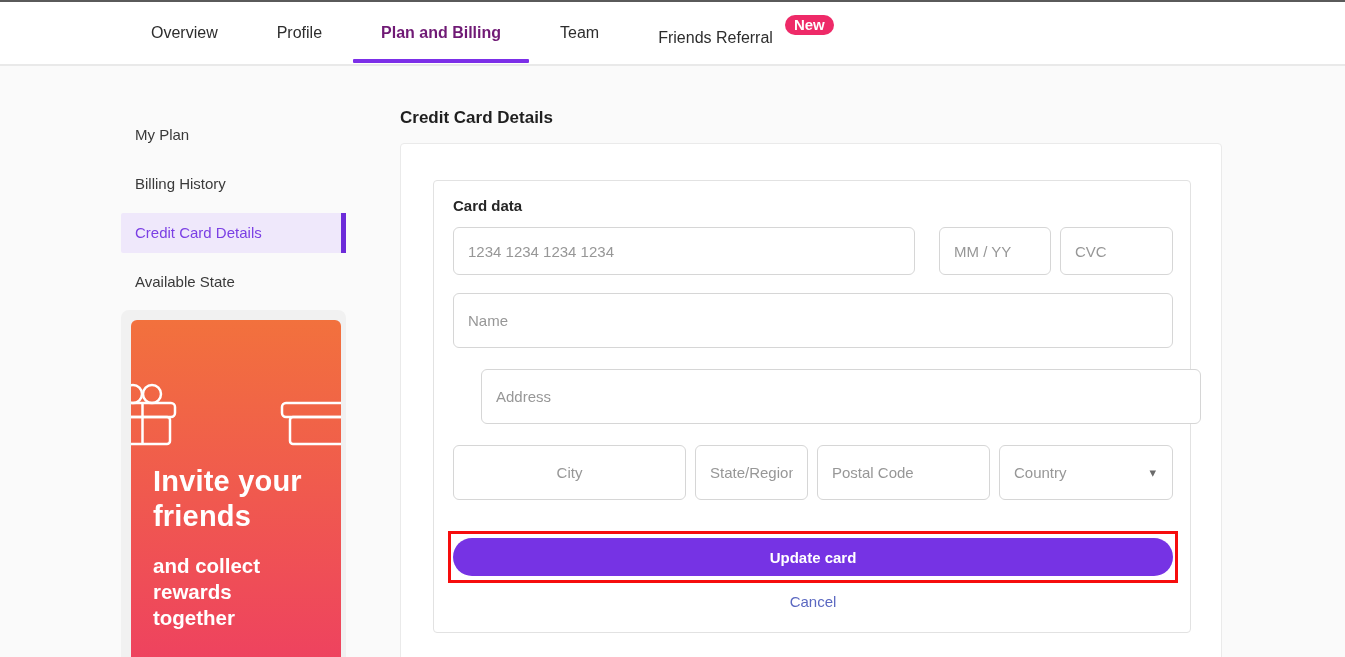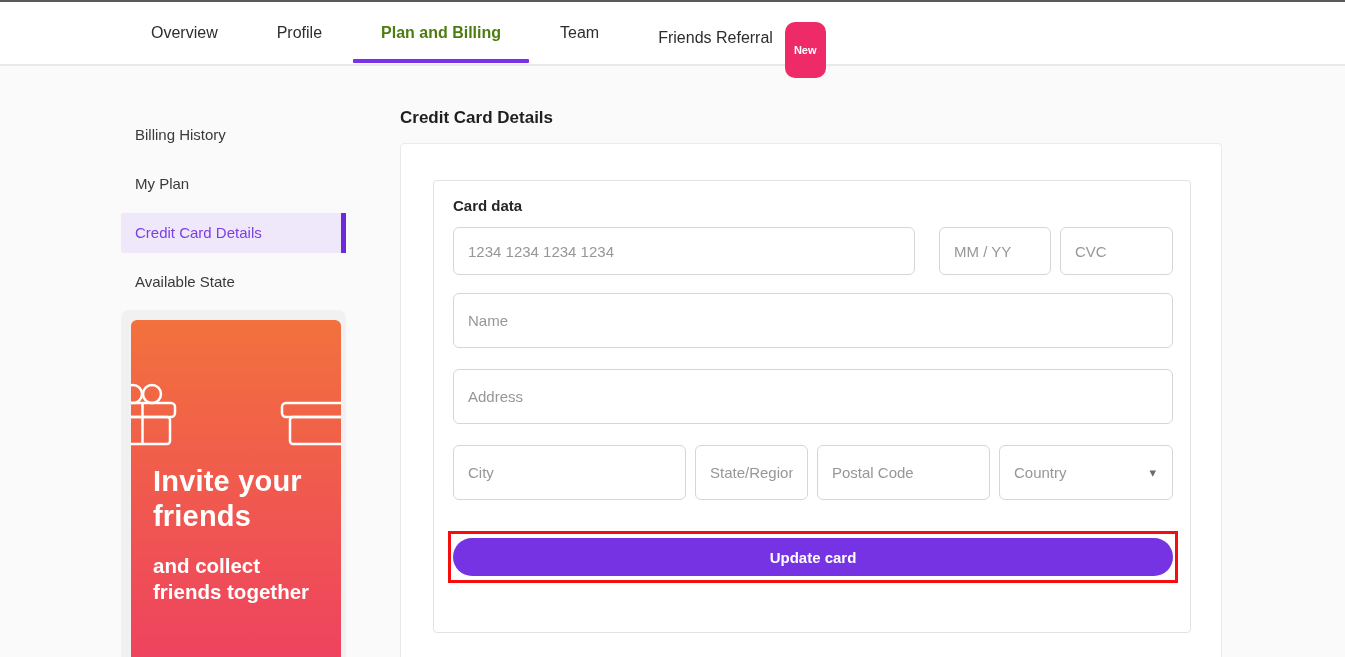--- a/index.html
+++ b/index.html
@@ -18,30 +18,30 @@
     border-top:2px solid #5a5a5a;
     border-bottom:2px solid #e9e9e9;
     display:flex; align-items:center;
     padding-left:151px; gap:59px;
     z-index:5;
   }
   .tab {
     font-size:16px; color:#2d2d2d; cursor:pointer; position:relative;
     height:100%; display:flex; align-items:center; white-space:nowrap;
   }
-  .tab.active { font-weight:700; padding:0 28px; margin:0 -28px; color:#4d7c0f; }
+  .tab.active { font-weight:700; padding:0 28px; margin:0 -28px; color:#701a75; }
   .tab.active::after {
     content:""; position:absolute; left:0; right:0; bottom:1px; height:4px;
     background:var(--tab-underline); border-radius:1px;
   }
   .tab.lower { padding-top:10px; }
   .badge {
-    position:absolute; top:20px; left:calc(100% + 12px);
-    background:var(--badge-pink); color:#fff; font-size:11px; font-weight:700;
-    padding:21px 9px; border-radius:10px; line-height:14px;
+    position:absolute; top:13px; left:calc(100% + 12px);
+    background:var(--badge-pink); color:#fff; font-size:15px; font-weight:700;
+    padding:3px 9px; border-radius:10px; line-height:14px;
   }
 
   
   .sidebar { position:absolute; left:121px; top:115px; width:225px; }
   .side-item {
     height:40px; line-height:40px; margin-bottom:9px; padding-left:14px;
     font-size:15px; color:#3a3a3a; cursor:pointer; position:relative;
     border-radius:2px; white-space:nowrap;
   }
   .side-item.active {
@@ -78,33 +78,33 @@
     position:absolute; left:32px; top:36px; width:758px; height:453px;
     background:#ffffff; border:1px solid #e2e2e2; border-radius:4px;
   }
   .section-label {
     position:absolute; left:19px; top:16px;
     font-size:15px; font-weight:700; color:#262626;
   }
   .row { position:absolute; left:19px; width:720px; display:flex; gap:9px; }
   .row1 { top:46px; height:48px; }
   .rowName { top:112px; height:55px; }
-  .rowAddress { top:188px; height:55px; }
+  .rowAddress { top:188px; height:55px;margin-left:28px; }
   .rowCity { top:264px; height:55px; }
   input.fld, .fld {
     height:100%; border:1px solid var(--input-border); border-radius:6px;
     background:#fff; font-family:"Liberation Sans", sans-serif;
     font-size:15px; color:#1d4ed8; padding:0 14px; outline:none;
   }
   input.fld::placeholder { color:var(--placeholder-gray); opacity:1; }
   .w-cardnum { width:477px; }
   .w-exp { width:112px; margin-left:15px; }
   .w-cvc { width:113px; }
   .w-full { width:720px; }
-  .w-city { width:233px; }
+  .w-city { width:233px;text-align:center; }
   .w-state { width:113px; padding:0 8px; }
   .w-postal { width:173px; }
   .w-country { width:174px;gap:28px; }
   .country-select {
     display:flex; align-items:center; justify-content:space-between;
     color:var(--placeholder-gray); cursor:pointer;
   }
   .caret { color:#6b6b6b; font-size:13px; line-height:1; padding-right:2px; }
   .submit-btn {
     position:absolute; left:19px; top:357px; width:720px; height:38px;
@@ -129,22 +129,22 @@
   <div class="tab">Profile</div>
   <div class="tab active">Plan and Billing</div>
   <div class="tab">Team</div>
   <div class="tab lower">
     <span>Friends Referral</span>
     <span class="badge">New</span>
   </div>
 </div>
 
 <div class="sidebar">
+  <div class="side-item">My Plan</div>
   <div class="side-item">Billing History</div>
-  <div class="side-item">My Plan</div>
   <div class="side-item active">Credit Card Details</div>
   <div class="side-item">Available State</div>
 </div>
 
 <div class="promo-wrap">
   <div class="promo-card">
     <svg width="210" height="100" viewBox="0 0 210 100" fill="none">
       <g stroke="#ffffff" stroke-width="2.5" fill="none">
         <circle cx="2" cy="44" r="9"></circle>
         <circle cx="21" cy="44" r="9"></circle>
@@ -157,21 +157,21 @@
         <rect x="159" y="67" width="63" height="27" rx="3"></rect>
       </g>
     </svg>
     <div class="promo-text">
       <div class="promo-title">
         <span>Invite your</span><br>
         <span>friends</span>
       </div>
       <div class="promo-sub">
         <span>and collect</span><br>
-        <span>friends together</span>
+        <span>rewards together</span>
       </div>
     </div>
   </div>
 </div>
 
 <div class="page-title">Credit Card Details</div>
 
 <div class="outer-card">
   <div class="inner-card">
 
@@ -198,14 +198,15 @@
       <div class="fld w-country country-select">
         <span>Country</span>
         <span class="caret">▾</span>
       </div>
     </div>
 
     <button class="submit-btn">Update card</button>
 
     <div class="annotation"></div>
 
+    <div class="cancel-link">Cancel</div>
   </div>
 </div>
 
 </body></html>

